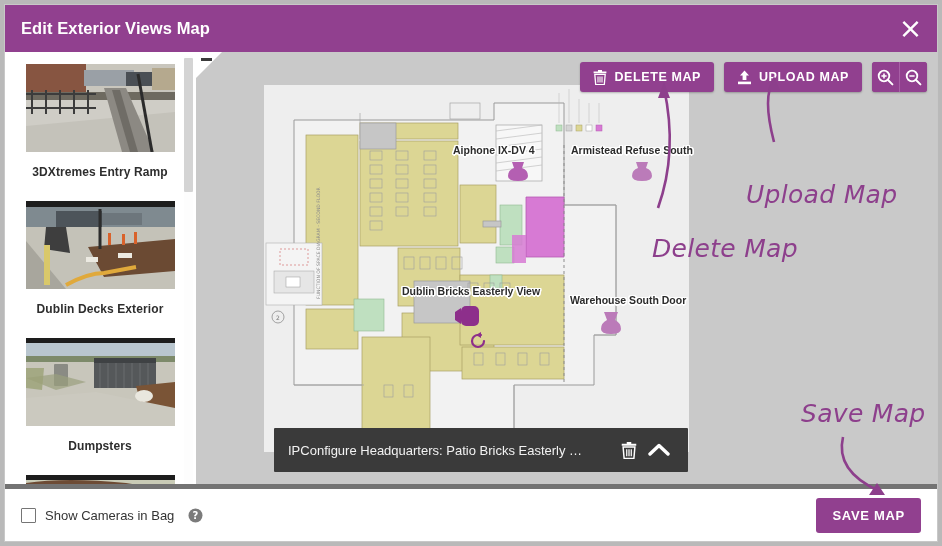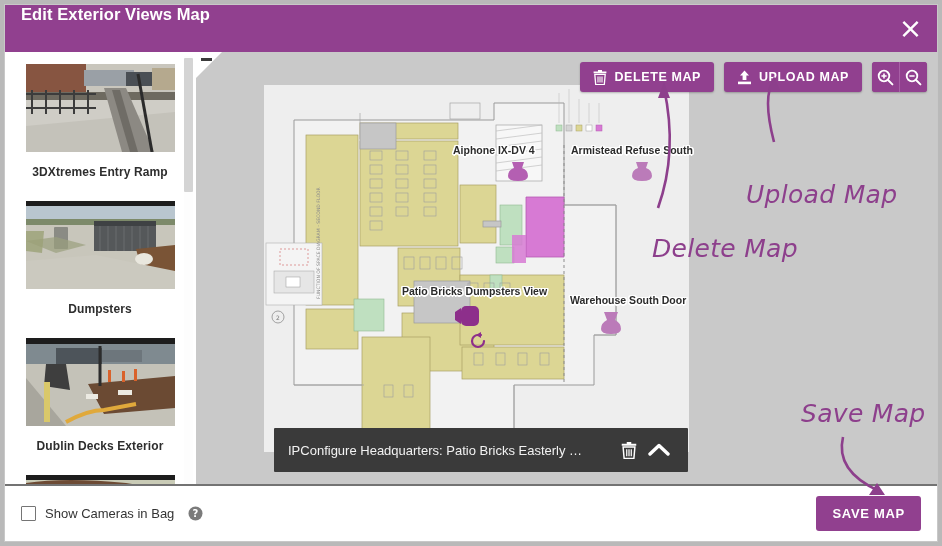--- a/index.html
+++ b/index.html
@@ -18,21 +18,21 @@
     background: #ffffff;
     border: 1px solid #c8c8c8;
     display: flex; flex-direction: column;
     overflow: hidden;
   }
 
   
   .titlebar {
     height: 47px; flex: 0 0 47px;
     background: #91408f;
-    display: flex; align-items: flex-start;
+    display: flex; align-items: center;
     padding: 0 16px;
     position: relative;
   }
   .titlebar .title {
     color: #ffffff;
     font-size: 16.5px;
     font-weight: bold;
     letter-spacing: .1px;
   }
   .close-btn {
@@ -204,21 +204,21 @@
   .infobar .iicon {
     width: 30px; height: 30px;
     display: flex; align-items: center; justify-content: center;
     cursor: pointer;
   }
 
   
   .footer {
     height: 57px; flex: 0 0 57px;
     background: #ffffff;
-    border-top: 2px solid #737373;
+    border-top: 5px solid #737373;
     display: flex; align-items: center;
     padding: 0 16px;
     position: relative;
   }
   .chkwrap { display: flex; align-items: center; gap: 9px; }
   .chkbox {
     width: 15px; height: 15px;
     border: 1.6px solid #757575;
     background: #fff;
     border-radius: 1px;
@@ -289,20 +289,45 @@
                 <line x1="34" y1="26" x2="34" y2="50"></line>
                 <line x1="48" y1="26" x2="48" y2="50"></line>
                 <line x1="62" y1="26" x2="62" y2="50"></line>
                 <line x1="0" y1="30" x2="70" y2="30"></line>
                 <line x1="0" y1="44" x2="70" y2="44"></line>
               </g>
               <line x1="112" y1="10" x2="126" y2="88" stroke="#2b2b2b" stroke-width="3"></line>
             </svg>
           </div>
           <div class="cam-label">3DXtremes Entry Ramp</div>
+        </div>
+
+        <div class="cam-item">
+          <div class="cam-thumb">
+            <svg viewBox="0 0 149 88" preserveAspectRatio="none">
+              <rect width="149" height="88" fill="#b9b7ae"></rect>
+              <rect x="0" y="0" width="149" height="7" fill="#1d1d1d"></rect>
+              <rect x="0" y="6" width="149" height="22" fill="#7f8a90"></rect>
+              <rect x="30" y="10" width="46" height="16" fill="#4d545a"></rect>
+              <rect x="76" y="12" width="40" height="12" fill="#6d767c"></rect>
+              <rect x="0" y="26" width="149" height="62" fill="#c4c2b8"></rect>
+              <path d="M0 40 L0 88 L40 88 Z" fill="#a8a69d"></path>
+              <path d="M62 46 L149 38 L149 70 L78 76 Z" fill="#6b4a33"></path>
+              <path d="M20 26 L40 26 L44 52 L18 48 Z" fill="#3e3e3e"></path>
+              <rect x="18" y="44" width="6" height="40" fill="#d9c86a"></rect>
+              <path d="M40 84 Q62 72 78 72 L110 66" stroke="#e0a93b" stroke-width="4" fill="none"></path>
+              <rect x="82" y="32" width="3" height="12" fill="#d9622b"></rect>
+              <rect x="96" y="33" width="3" height="11" fill="#d9622b"></rect>
+              <rect x="108" y="31" width="3" height="12" fill="#d9622b"></rect>
+              <rect x="60" y="56" width="12" height="5" fill="#eceae2"></rect>
+              <rect x="92" y="52" width="14" height="5" fill="#eceae2"></rect>
+              <line x1="74" y1="8" x2="74" y2="48" stroke="#2c2c2c" stroke-width="3"></line>
+            </svg>
+          </div>
+          <div class="cam-label">Dublin Decks Exterior</div>
         </div>
 
         <div class="cam-item">
           <div class="cam-thumb">
             <svg viewBox="0 0 149 88" preserveAspectRatio="none">
               <rect width="149" height="88" fill="#c5c3b8"></rect>
               <rect x="0" y="0" width="149" height="6" fill="#1d1d1d"></rect>
               <rect x="0" y="5" width="149" height="16" fill="#b9c6cf"></rect>
               <rect x="0" y="18" width="149" height="10" fill="#7d8a6a"></rect>
               <rect x="0" y="24" width="149" height="64" fill="#c8c6bb"></rect>
@@ -319,45 +344,20 @@
               </g>
               <rect x="28" y="26" width="14" height="22" fill="#8a8b84" rx="1"></rect>
               <path d="M0 40 L30 36 L60 44 L30 52 Z" fill="#9aa07e" opacity=".7"></path>
               <path d="M110 48 L149 44 L149 74 L116 70 Z" fill="#7a5436"></path>
               <path d="M0 60 L70 54 L149 70 L149 88 L0 88 Z" fill="#cbc9bf"></path>
               <ellipse cx="118" cy="58" rx="9" ry="6" fill="#e9e7de"></ellipse>
               <path d="M0 30 L18 30 L16 52 L0 50 Z" fill="#9ba177" opacity=".8"></path>
             </svg>
           </div>
           <div class="cam-label">Dumpsters</div>
-        </div>
-
-        <div class="cam-item">
-          <div class="cam-thumb">
-            <svg viewBox="0 0 149 88" preserveAspectRatio="none">
-              <rect width="149" height="88" fill="#b9b7ae"></rect>
-              <rect x="0" y="0" width="149" height="7" fill="#1d1d1d"></rect>
-              <rect x="0" y="6" width="149" height="22" fill="#7f8a90"></rect>
-              <rect x="30" y="10" width="46" height="16" fill="#4d545a"></rect>
-              <rect x="76" y="12" width="40" height="12" fill="#6d767c"></rect>
-              <rect x="0" y="26" width="149" height="62" fill="#c4c2b8"></rect>
-              <path d="M0 40 L0 88 L40 88 Z" fill="#a8a69d"></path>
-              <path d="M62 46 L149 38 L149 70 L78 76 Z" fill="#6b4a33"></path>
-              <path d="M20 26 L40 26 L44 52 L18 48 Z" fill="#3e3e3e"></path>
-              <rect x="18" y="44" width="6" height="40" fill="#d9c86a"></rect>
-              <path d="M40 84 Q62 72 78 72 L110 66" stroke="#e0a93b" stroke-width="4" fill="none"></path>
-              <rect x="82" y="32" width="3" height="12" fill="#d9622b"></rect>
-              <rect x="96" y="33" width="3" height="11" fill="#d9622b"></rect>
-              <rect x="108" y="31" width="3" height="12" fill="#d9622b"></rect>
-              <rect x="60" y="56" width="12" height="5" fill="#eceae2"></rect>
-              <rect x="92" y="52" width="14" height="5" fill="#eceae2"></rect>
-              <line x1="74" y1="8" x2="74" y2="48" stroke="#2c2c2c" stroke-width="3"></line>
-            </svg>
-          </div>
-          <div class="cam-label">Dublin Decks Exterior</div>
         </div>
 
         <div class="cam-item">
           <div class="cam-thumb">
             <svg viewBox="0 0 149 88" preserveAspectRatio="none">
               <rect width="149" height="88" fill="#c9cbb6"></rect>
               <rect x="0" y="0" width="149" height="5" fill="#1d1d1d"></rect>
               <path d="M0 8 Q40 2 100 8 L149 16 L149 30 L0 26 Z" fill="#6d4b35"></path>
               <rect x="0" y="22" width="149" height="18" fill="#5d7046"></rect>
               <rect x="0" y="34" width="149" height="54" fill="#b6bb8c"></rect>
@@ -507,21 +507,21 @@
       </div>
 
       <div class="cam-marker" style="left:437px; top:96px;">
         <div class="mlabel" style="left:-62px; top:-4px;">Armistead Refuse South</div>
         <svg width="26" height="26" viewBox="0 0 26 26" style="position:absolute; left:-4px; top:10px;">
           <path d="M7 4 L19 4 L17 10 Q23 12 23 18 Q23 23 13 23 Q3 23 3 18 Q3 12 9 10 Z" fill="#bb7bb9"></path>
         </svg>
       </div>
 
       <div class="cam-marker" style="left:212px; top:243px;">
-        <div class="mlabel" style="left:-6px; top:-10px;">Patio Bricks Dumpsters View</div>
+        <div class="mlabel" style="left:-6px; top:-10px;">Dublin Bricks Easterly View</div>
         <svg width="34" height="26" viewBox="0 0 34 26" style="position:absolute; left:44px; top:8px;">
           <path d="M3 9 L9 5 L9 21 L3 17 Z" fill="#8d2f8b"></path>
           <rect x="9" y="3" width="18" height="20" rx="5" fill="#8d2f8b"></rect>
         </svg>
         <svg width="20" height="20" viewBox="0 0 20 20" style="position:absolute; left:61px; top:36px;">
           <path d="M15 10 A6 6 0 1 1 9 4 L12 4" fill="none" stroke="#8d2f8b" stroke-width="2.2" stroke-linecap="round"></path>
           <path d="M12 1 L12 7 L7 4 Z" fill="#8d2f8b"></path>
         </svg>
       </div>
 

